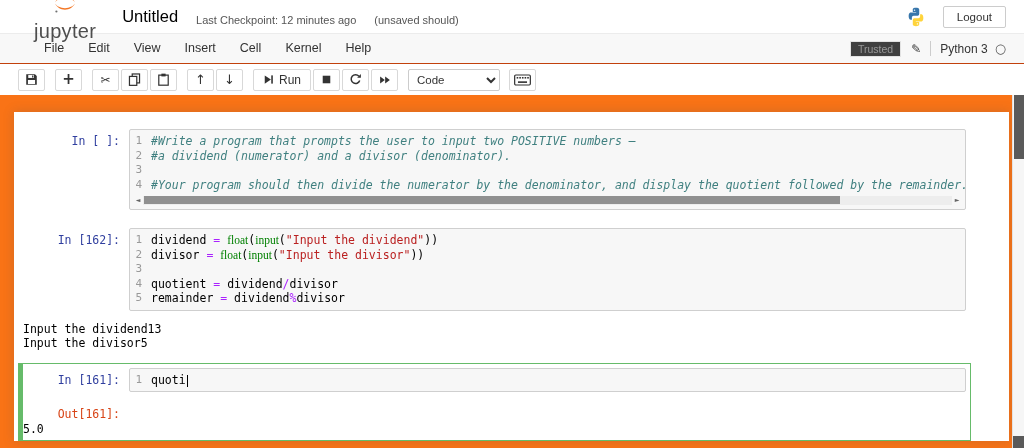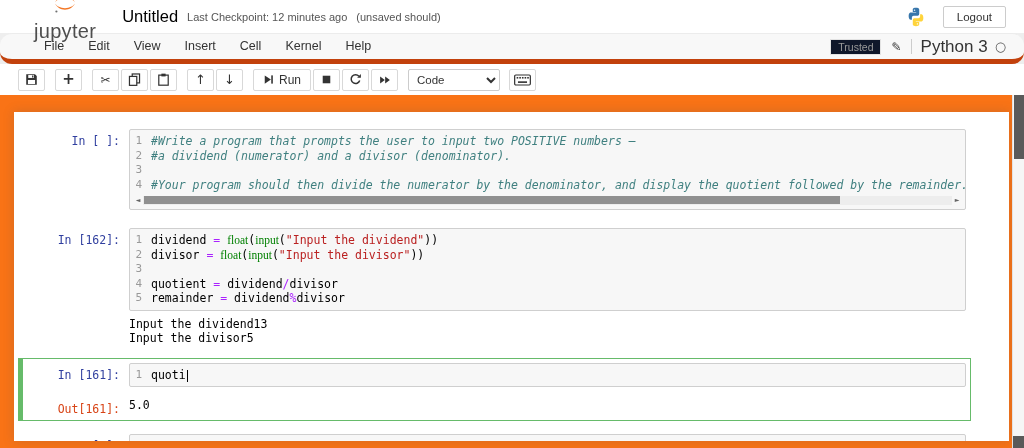--- a/index.html
+++ b/index.html
@@ -3,35 +3,35 @@
 <meta charset="utf-8">
 <style>
   * { margin:0; padding:0; box-sizing:border-box; }
   html,body { width:1024px; height:448px; }
   body { position:relative; overflow:hidden; background:#eeeeee; font-family:"Liberation Sans", sans-serif; }
 
   
   .header { height:33px; background:#fff; display:flex; align-items:center; padding:0 18px; }
   .logo { display:flex; align-items:center; gap:5px; margin-left:16px; cursor:pointer;flex-direction:column; }
   .logo-text { font-size:20px; color:#4e4e4e; letter-spacing:.3px; }
-  .title-area { margin-left:26px; display:flex; align-items:center; gap:9px; }
+  .title-area { margin-left:26px; display:flex; align-items:flex-end; gap:18px; }
   .nb-title { font-size:16.5px; color:#000; }
   .checkpoint, .unsaved { font-size:11px; color:#555; }
   .header-right { margin-left:auto; display:flex; align-items:center; gap:16px; }
   .logout-btn { font-size:11.5px; color:#333; background:#fff; border:1px solid #ccc; border-radius:2px; padding:4px 13px; cursor:pointer; }
 
   
-  .menubar { height:31px; background:#f8f8f8; border-top:1px solid #ececec; border-bottom:5px solid #c2410c; display:flex; align-items:center; padding:0 18px;border-radius:12px; }
+  .menubar { height:31px; background:#f8f8f8; border-top:1px solid #ececec; border-bottom:1px solid #c2410c; display:flex; align-items:center; padding:0 18px; }
   .menu-items { display:flex; margin-left:14px; }
   .menu-item { padding:0 12px; font-size:12.5px; color:#333; line-height:29px; cursor:pointer; }
   .menubar-right { margin-left:auto; display:flex; align-items:center; }
-  .trusted { font-size:10.5px; color:#999; border:1px solid #e3e3e3; background:#0f172a; padding:1px 7px; margin-right:10px; cursor:pointer; }
+  .trusted { font-size:10.5px; color:#999; border:1px solid #e3e3e3; background:#404040; padding:1px 7px; margin-right:10px; cursor:pointer; }
   .pencil-icon { font-family:"DejaVu Sans", sans-serif; font-size:12px; color:#333; margin-right:9px; }
   .kernel-sep { width:1px; height:15px; background:#ccc; margin-right:9px; }
-  .kernel-name { font-size:17px; color:#333; margin-right:7px; }
+  .kernel-name { font-size:12px; color:#333; margin-right:7px; }
   .kernel-circle { font-family:"DejaVu Sans", sans-serif; font-size:13px; color:#555; line-height:1; }
 
   
   .toolbar { height:31px; background:#fff; display:flex; align-items:center; padding:0 18px; }
   .tgroup { display:flex; margin-right:8px; }
   .tbtn { height:22px; min-width:27px; display:flex; align-items:center; justify-content:center; background:#fff; border:1px solid #d8d8d8; border-radius:2px; color:#333; font-size:12px; cursor:pointer; margin-right:2px; }
   .tbtn svg { display:block; }
   .glyph { font-family:"DejaVu Sans", sans-serif; font-size:12px; color:#333; line-height:1; }
   .plus-glyph { font-size:15px; font-weight:bold; }
   .arrow-glyph { font-size:13px; }
@@ -56,21 +56,21 @@
   .tok-string { color:#BA2121; }
   .tok-op { color:#AA22FF; }
   .tok-builtin { color:#008000;font-family:Liberation Serif, serif; }
   .cursor { display:inline-block; width:1.3px; background:#000; height:12px; vertical-align:text-bottom; margin-left:1px; }
 
   .hscroll { display:flex; align-items:center; height:10px; margin:3px 3px 0 3px; }
   .h-arrow { flex:none; width:10px; color:#666; font-size:6px; line-height:10px; text-align:center; font-family:"DejaVu Sans", sans-serif; cursor:pointer; }
   .h-track { flex:1; height:9px; background:#ededed; position:relative; cursor:pointer; }
   .h-thumb { position:absolute; left:1px; top:.5px; height:8px; width:86%; background:#909090; cursor:pointer; }
 
-  .output-row { display:flex; margin-top:5px; }
+  .output-row { display:flex; margin-top:5px;flex-direction:column; }
   .cell.selected .output-row { margin-top:10px; }
   .output-text { font-family:"DejaVu Sans Mono", monospace; font-size:11.5px; line-height:14px; color:#000; white-space:pre-line; padding-top:1px; }
 
   .vscroll { position:absolute; top:95px; right:0; bottom:0; width:12px; background:#f6f6f6; border-left:1px solid #e3e3e3; }
   .v-thumb { position:absolute; top:0; left:1px; width:10px; height:64px; background:#5a5a5a; cursor:pointer; }
   .v-down { position:absolute; bottom:0; left:0; width:12px; height:12px; background:#5a5a5a; cursor:pointer; }
 </style>
 </head>
 <body>
 

